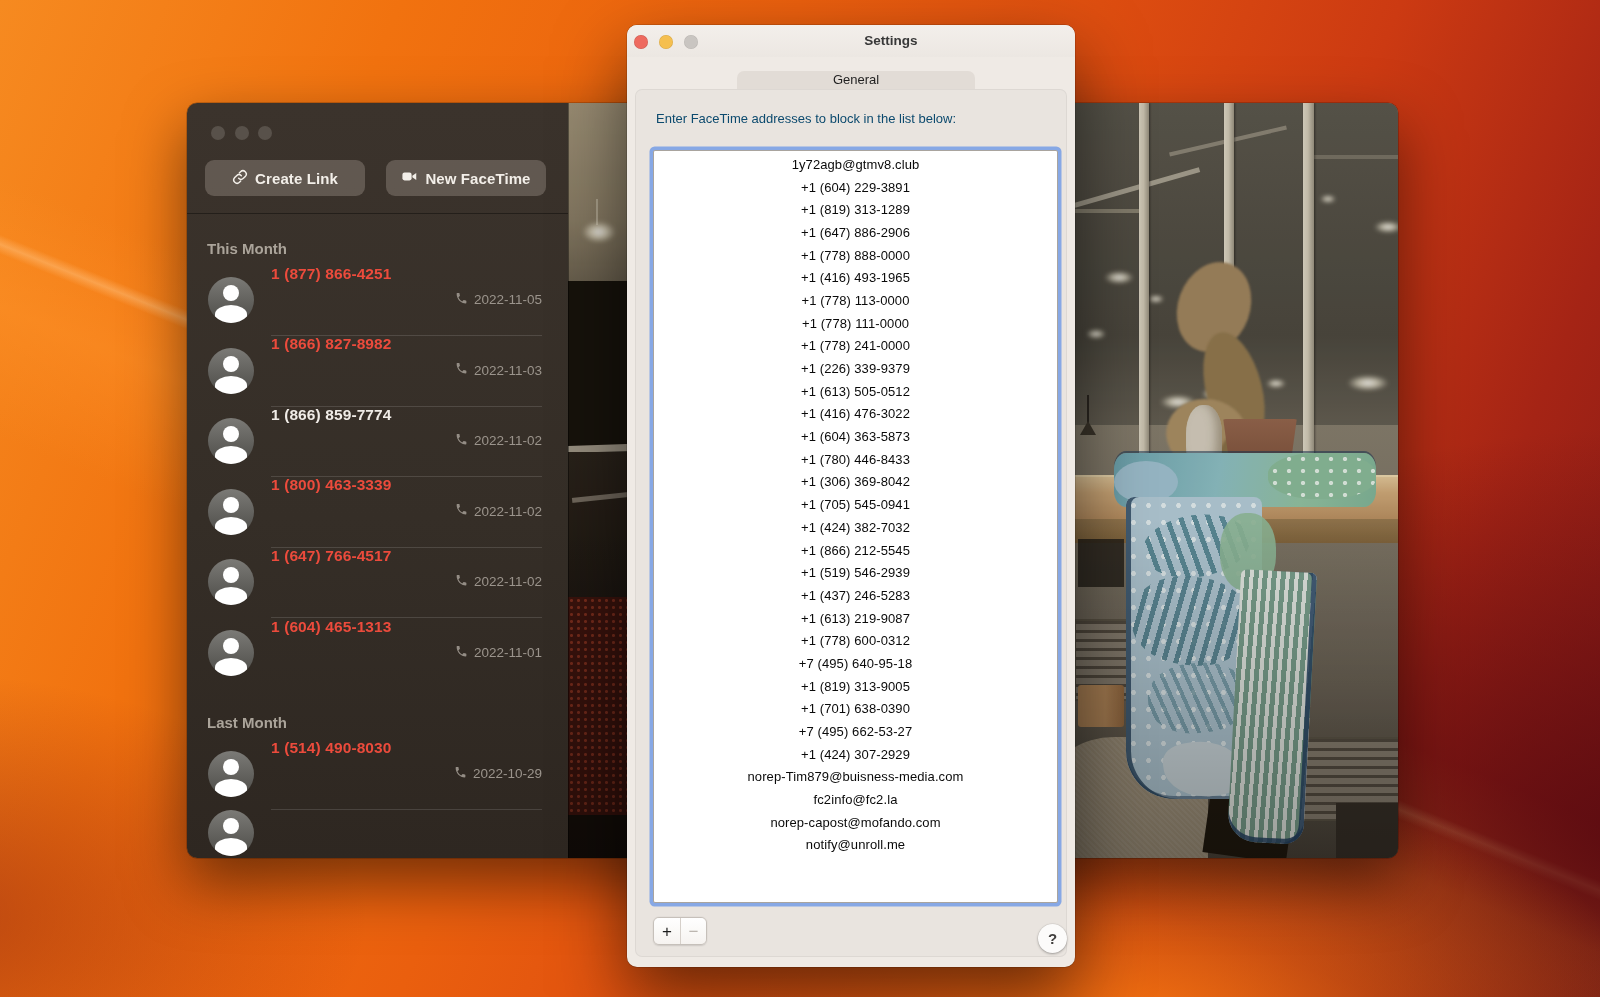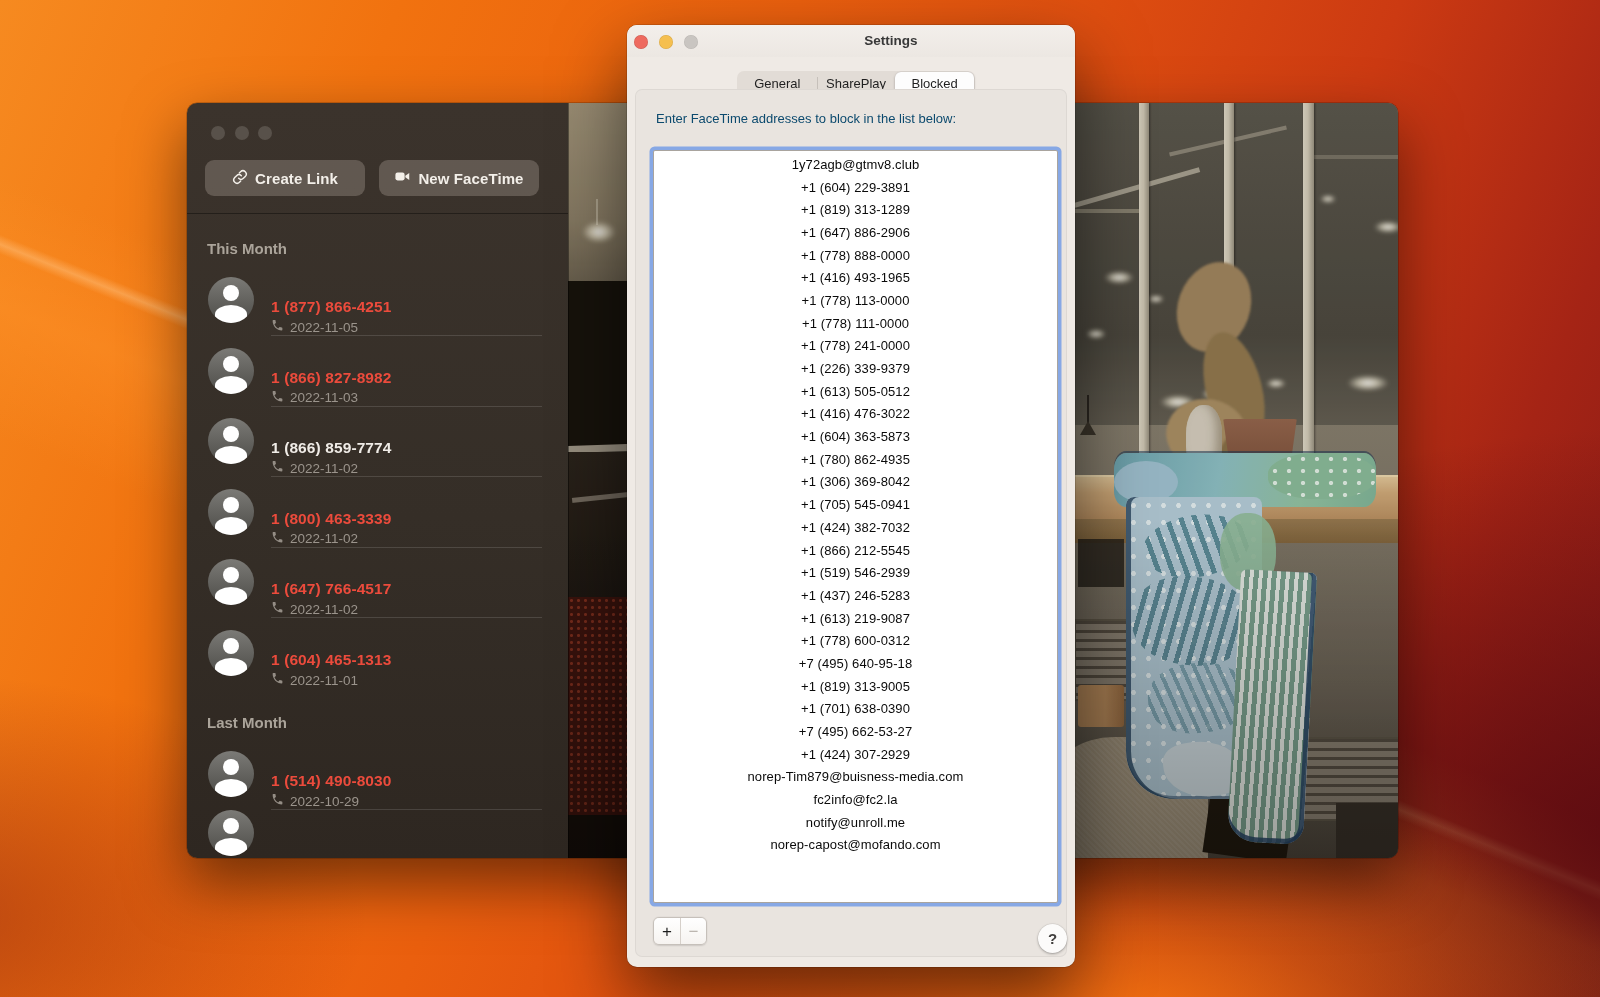--- a/index.html
+++ b/index.html
@@ -18,36 +18,36 @@
 
   
   .ft-window{position:absolute;left:187px;top:103px;width:1211px;height:755px;
     border-radius:10px;overflow:hidden;box-shadow:0 25px 60px rgba(0,0,0,.5), 0 0 0 .5px rgba(0,0,0,.35);}
   .ft-sidebar{position:absolute;left:0;top:0;width:381px;height:755px;
     background:linear-gradient(180deg,#3b332c 0%,#352e27 55%,#2e2721 100%);
     box-shadow:1px 0 0 rgba(0,0,0,.4);}
   .ft-top{position:relative;height:110px;border-bottom:1px solid rgba(0,0,0,.38);}
   .ft-lights{position:absolute;left:24px;top:23px;display:flex;gap:9.5px;}
   .ft-lights span{width:14px;height:14px;border-radius:50%;background:#58514a;}
-  .ft-toolbar{position:absolute;left:18px;top:57px;display:flex;gap:14px;text-align:right;}
+  .ft-toolbar{position:absolute;left:18px;top:57px;display:flex;gap:21px;text-align:right;}
   .ft-btn{width:160px;height:36px;border-radius:9px;background:rgba(235,224,212,.22);
     display:flex;align-items:center;justify-content:center;gap:7px;
     color:#f3efe9;font-size:15px;font-weight:600;letter-spacing:.1px;}
   .ft-btn svg{flex:none;}
   .ft-list{position:relative;}
   .section-title{margin:26px 0 8px 20px;font-size:15px;font-weight:700;color:#aba49a;}
   .call-row{display:flex;align-items:center;gap:17px;height:70.5px;padding-left:21px;}
   .avatar{width:46px;height:46px;border-radius:50%;flex:none;position:relative;overflow:hidden;
     background:linear-gradient(180deg,#7b7a76 0%,#4d4c48 100%);}
   .avatar::before{content:'';position:absolute;left:50%;top:8px;transform:translateX(-50%);
     width:16px;height:16px;border-radius:50%;background:#fff;}
   .avatar::after{content:'';position:absolute;left:50%;top:28px;transform:translateX(-50%);
     width:32px;height:18px;border-radius:50% 50% 42% 42%;background:#fff;}
-  .row-body{flex:1;height:100%;margin-right:26px;display:flex;flex-direction:column;
-    justify-content:flex-end;gap:3px;border-bottom:1px solid rgba(255,255,255,.13);}
+  .row-body{flex:1;height:100%;margin-right:26px;display:flex;flex-direction:row;
+    justify-content:space-between;gap:3px;border-bottom:1px solid rgba(255,255,255,.13);}
   .ft-section:first-child .call-row:last-child .row-body{border-bottom:none;}
   .call-num{font-size:15.5px;font-weight:700;color:#f0ece7;letter-spacing:.1px;}
   .call-num.missed{color:#ec4b3c;}
   .call-meta{display:flex;align-items:center;gap:6px;color:#9b948c;font-size:13.5px;}
   .call-row.partial{height:40px;overflow:visible;align-items:flex-start;}
 
   
   .ft-photo{position:absolute;left:381px;top:0;width:830px;height:755px;overflow:hidden;}
   .ph{position:absolute;}
   .ph-base{inset:0;background:linear-gradient(180deg,#77705f 0%,#5a5547 20%,#3c382f 42%,#46423a 60%,#3a352c 80%,#23201a 100%);}
@@ -132,21 +132,21 @@
   .st-titlebar{position:absolute;left:0;top:0;width:100%;height:32px;border-radius:10px 10px 0 0;
     background:linear-gradient(180deg,#f3efeb,#ece7e2);}
   .st-lights{position:absolute;left:7px;top:10px;display:flex;gap:11px;}
   .st-lights span{width:14px;height:14px;border-radius:50%;}
   .light-close{background:#ee6a5f;box-shadow:inset 0 0 0 .5px rgba(0,0,0,.15);}
   .light-min{background:#f5bf4f;box-shadow:inset 0 0 0 .5px rgba(0,0,0,.12);}
   .light-zoom{background:#c9c5c1;box-shadow:inset 0 0 0 .5px rgba(0,0,0,.08);}
   .st-title{position:absolute;left:0;top:8px;width:100%;text-align:center;
     font-size:13.5px;font-weight:700;color:#383838;padding-left:40px;}
   .st-tabs{position:absolute;left:110px;top:46px;width:238px;height:25px;border-radius:7px;
-    background:#e2dcd6;display:flex;align-items:stretch;padding:1px;box-sizing:border-box;}
+    background:#e2dcd6;display:flex;align-items:stretch;padding:1px;box-sizing:border-box;flex-direction:column;}
   .seg{flex:1;display:flex;align-items:center;justify-content:center;position:relative;
     font-size:13px;color:#1f1f1f;border-radius:6px;}
   .seg + .seg::before{content:'';position:absolute;left:0;top:5px;bottom:5px;width:1px;background:#c6c0ba;}
   .seg.selected{background:#fdfdfd;box-shadow:0 1px 3px rgba(0,0,0,.2), 0 0 0 .5px rgba(0,0,0,.05);}
   .seg + .seg.selected::before, .seg.selected + .seg::before{display:none;}
   .st-panel{position:absolute;left:8px;right:8px;top:64px;bottom:10px;background:#e9e4df;
     border-radius:7px;box-shadow:inset 0 0 0 1px rgba(0,0,0,.05);}
   .st-instruction{position:absolute;left:29px;top:86px;font-size:13px;color:#0c4a6e;}
   .blocked-list{position:absolute;left:26px;top:125px;width:405px;height:753px;box-sizing:border-box;
     background:#fff;border:1px solid #a9a49e;box-shadow:0 0 0 3.5px rgba(110,153,230,.8);
@@ -390,38 +390,38 @@
       <div class="blocked-row">+1 (647) 886-2906</div>
       <div class="blocked-row">+1 (778) 888-0000</div>
       <div class="blocked-row">+1 (416) 493-1965</div>
       <div class="blocked-row">+1 (778) 113-0000</div>
       <div class="blocked-row">+1 (778) 111-0000</div>
       <div class="blocked-row">+1 (778) 241-0000</div>
       <div class="blocked-row">+1 (226) 339-9379</div>
       <div class="blocked-row">+1 (613) 505-0512</div>
       <div class="blocked-row">+1 (416) 476-3022</div>
       <div class="blocked-row">+1 (604) 363-5873</div>
-      <div class="blocked-row">+1 (780) 862-4935</div>
+      <div class="blocked-row">+1 (780) 446-8433</div>
       <div class="blocked-row">+1 (306) 369-8042</div>
       <div class="blocked-row">+1 (705) 545-0941</div>
       <div class="blocked-row">+1 (424) 382-7032</div>
       <div class="blocked-row">+1 (866) 212-5545</div>
       <div class="blocked-row">+1 (519) 546-2939</div>
       <div class="blocked-row">+1 (437) 246-5283</div>
       <div class="blocked-row">+1 (613) 219-9087</div>
       <div class="blocked-row">+1 (778) 600-0312</div>
       <div class="blocked-row">+7 (495) 640-95-18</div>
       <div class="blocked-row">+1 (819) 313-9005</div>
       <div class="blocked-row">+1 (701) 638-0390</div>
       <div class="blocked-row">+7 (495) 662-53-27</div>
       <div class="blocked-row">+1 (424) 307-2929</div>
       <div class="blocked-row">norep-Tim879@buisness-media.com</div>
       <div class="blocked-row">fc2info@fc2.la</div>
+      <div class="blocked-row">norep-capost@mofando.com</div>
       <div class="blocked-row">notify@unroll.me</div>
-      <div class="blocked-row">norep-capost@mofando.com</div>
     </div>
 
   <div class="st-addremove">
     <button>+</button>
     <button>−</button>
   </div>
 
   <button class="st-help">?</button>
 </section>
 

